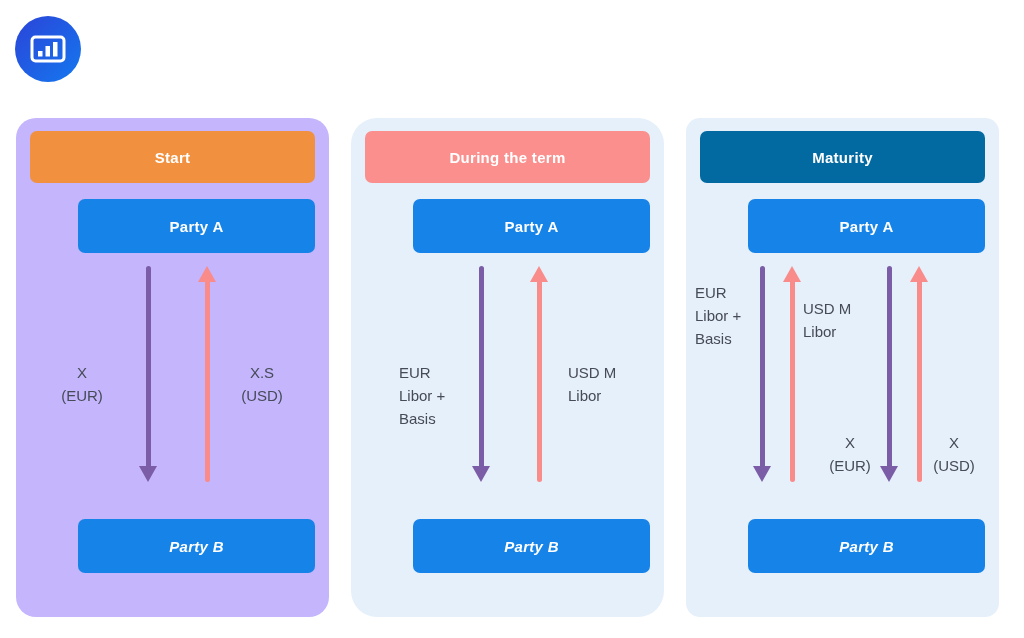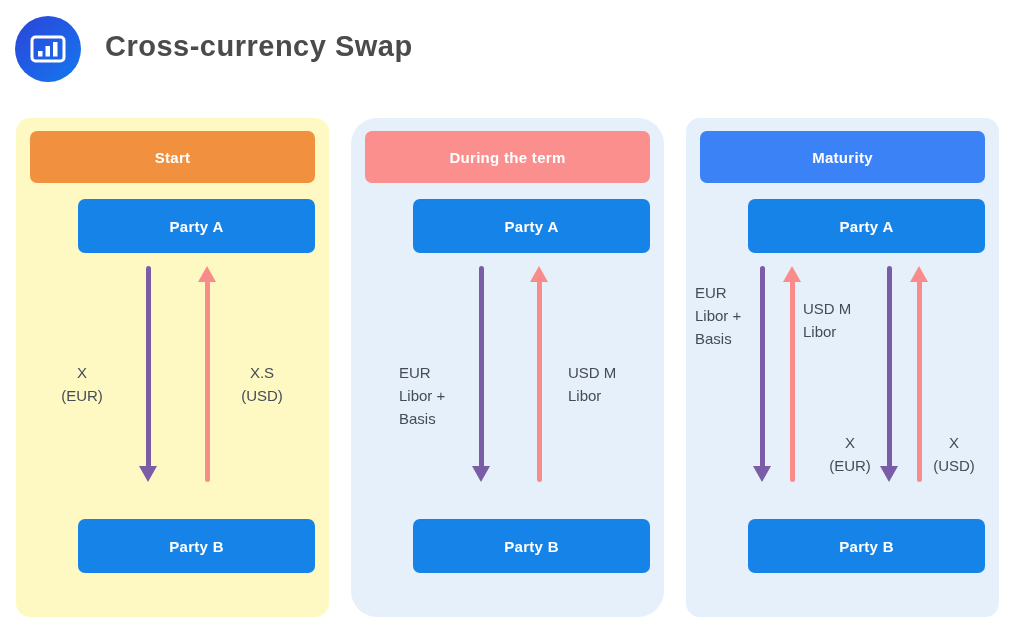--- a/index.html
+++ b/index.html
@@ -14,21 +14,21 @@
   .panel{position:absolute;top:118px;width:313px;height:499px;border-radius:14px;}
   #panel-0{left:16px;} #panel-1{left:351px;border-radius:26px;} #panel-2{left:686px;}
 
   .stage{position:absolute;top:13px;left:14px;right:14px;height:52px;border-radius:7px;
          display:flex;align-items:center;justify-content:center;
          color:#ffffff;font-size:15px;font-weight:700;letter-spacing:.3px;}
   .party{position:absolute;left:14px;right:14px;height:54px;border-radius:7px;
          display:flex;align-items:center;justify-content:center;
          color:#ffffff;font-size:15px;font-weight:700;letter-spacing:.3px;margin-left:48px;}
   .party-a{top:81px;}
-  .party-b{top:401px;}
+  .party-b{top:401px;font-style:italic;}
 
   .flows{position:absolute;top:135px;left:0;right:0;height:266px;}
 
   
   .arrow{position:absolute;top:13px;height:216px;width:18px;}
   .shaft{position:absolute;left:6.5px;width:5px;border-radius:2.5px;background:currentColor;}
   .arrow.down .shaft{top:0;bottom:13px;}
   .arrow.up   .shaft{top:13px;bottom:0;}
   .head{position:absolute;left:0;width:0;height:0;
         border-left:9px solid transparent;border-right:9px solid transparent;}
@@ -63,23 +63,22 @@
         <stop offset="0" stop-color="#2B44D8"></stop>
         <stop offset="1" stop-color="#1478F0"></stop>
       </linearGradient>
     </defs>
     <circle cx="33" cy="33" r="33" fill="url(#icong)"></circle>
     <rect x="17" y="21" width="32" height="24" rx="3.5" fill="none" stroke="#ffffff" stroke-width="3"></rect>
     <rect x="23" y="35" width="4.5" height="5.5" fill="#ffffff"></rect>
     <rect x="30.5" y="30" width="4.5" height="10.5" fill="#ffffff"></rect>
     <rect x="38" y="26" width="4.5" height="14.5" fill="#ffffff"></rect>
   </svg>
-  <div id="page-title" style="color: rgb(75, 75, 75);">Cross-currency Swap</div>
 
-  <div class="panel" id="panel-0" style="background-color: #fef9c3;">
+  <div class="panel" id="panel-0" style="background-color: #c4b5fd; border-radius: 20px;">
     <div class="stage" style="background-color: rgb(241, 145, 63);">Start</div>
     <div class="party party-a" style="background-color: rgb(21, 131, 232);">Party A</div>
 
     <div class="flows">
       <div class="arrow down p0-a0" style="color: rgb(123, 92, 166);">
         <div class="shaft"></div>
         <div class="head"></div>
       </div>
       <div class="arrow up p0-a1" style="color: rgb(249, 139, 139);">
         <div class="shaft"></div>
@@ -119,21 +118,21 @@
       <div class="flabel p1-l1" style="color: rgb(69, 75, 87);">
         <div>USD M</div>
         <div>Libor</div>
       </div>
     </div>
 
     <div class="party party-b" style="background-color: rgb(21, 131, 232);">Party B</div>
   </div>
 
   <div class="panel" id="panel-2" style="background-color: rgb(230, 240, 250);">
-    <div class="stage" style="background-color: #3b82f6;">Maturity</div>
+    <div class="stage" style="background-color: #0369a1;">Maturity</div>
     <div class="party party-a" style="background-color: rgb(21, 131, 232);">Party A</div>
 
     <div class="flows">
       <div class="arrow down p2-a0" style="color: rgb(123, 92, 166);">
         <div class="shaft"></div>
         <div class="head"></div>
       </div>
       <div class="arrow up p2-a1" style="color: rgb(249, 139, 139);">
         <div class="shaft"></div>
         <div class="head"></div>

